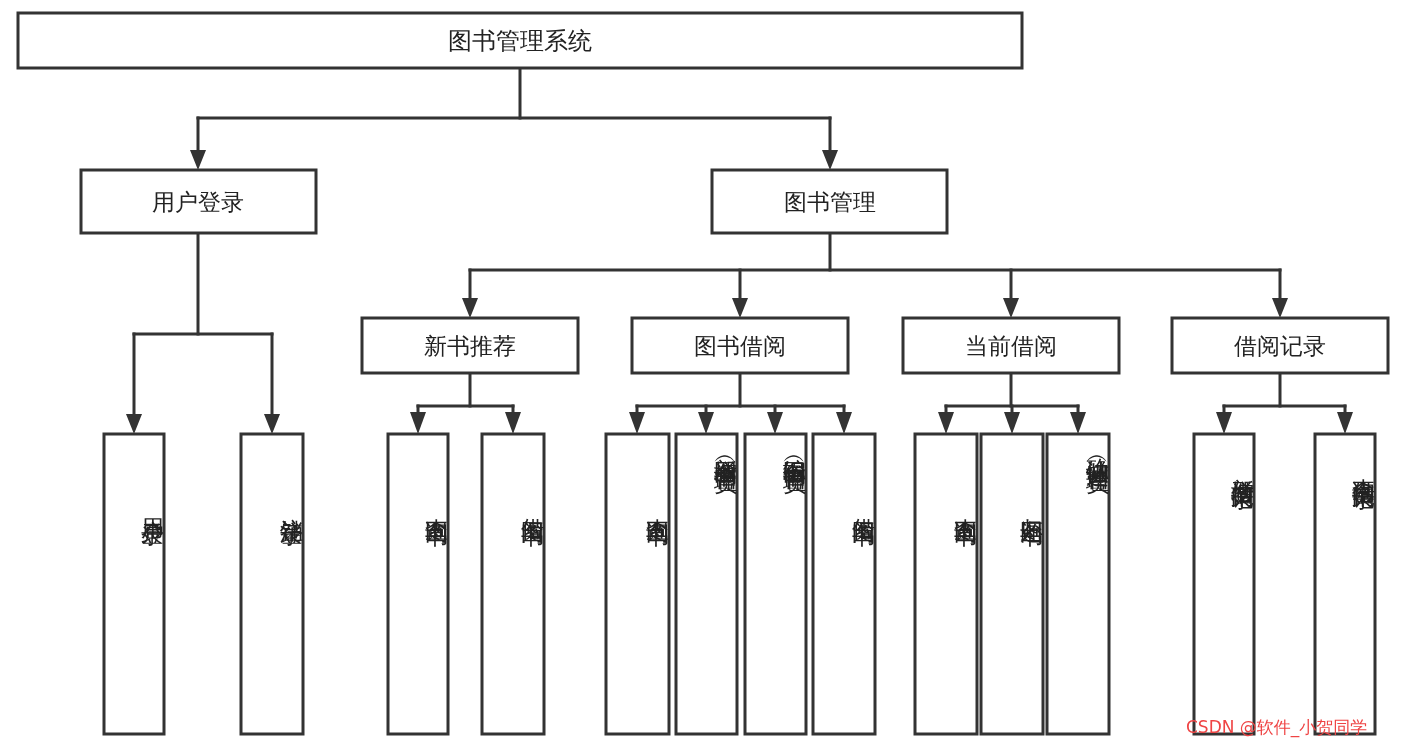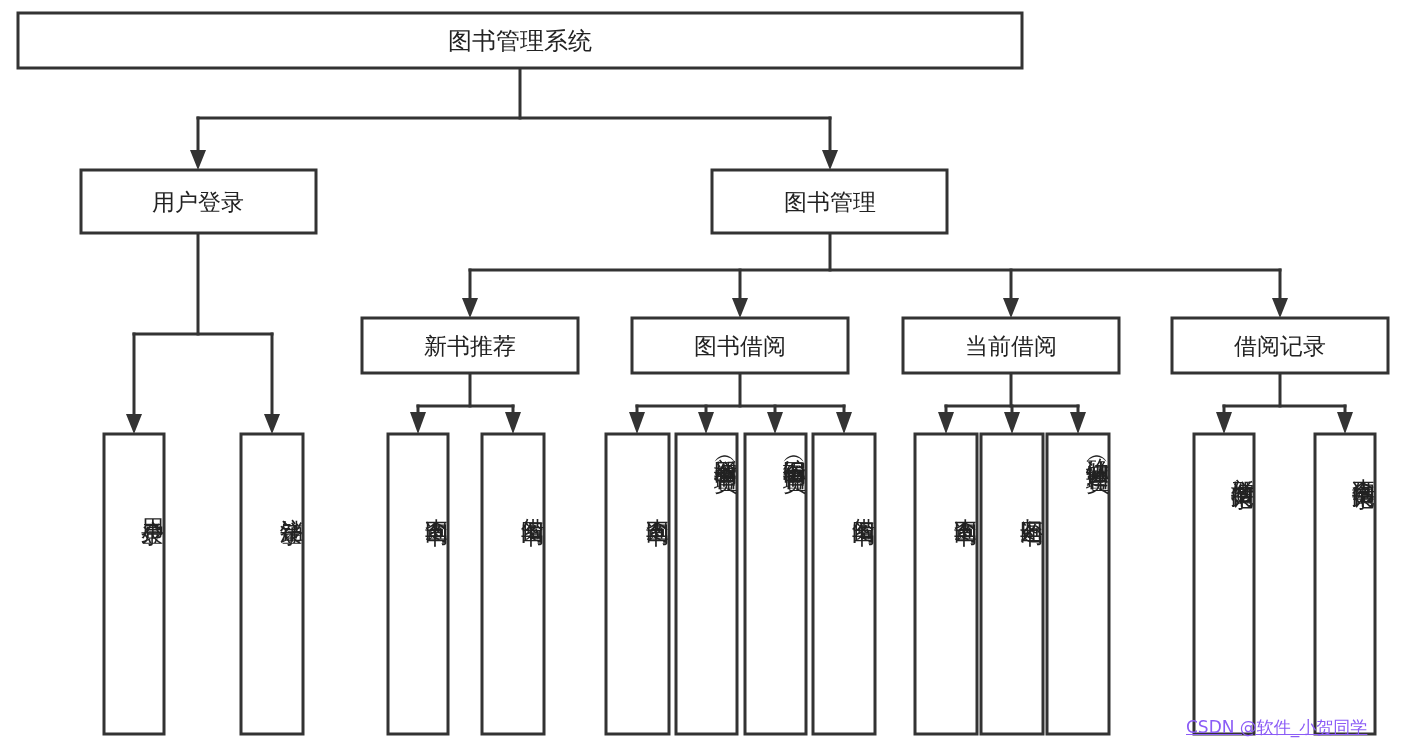--- a/index.html
+++ b/index.html
@@ -66,23 +66,22 @@
     white-space: nowrap;
     text-align: center;
     pointer-events: none;
   }
   .watermark {
     position: absolute;
     left: 1186px;
     top: 716px;
     font-family: "DejaVu Sans", "Liberation Sans", sans-serif;
     font-size: 17px;
-    color: #8b5cf6;
+    color: #ef4444;
     white-space: nowrap;
-    text-decoration: underline;
   }
 </style>
 </head>
 <body>
 
 <div id="diagram-root">
 
   <svg class="diagram-canvas" viewBox="0 0 1405 747">
     <defs>
       <marker id="arr" viewBox="0 0 10 12" refX="5" refY="11" markerWidth="10" markerHeight="12" orient="auto-start-reverse" markerUnits="userSpaceOnUse">

